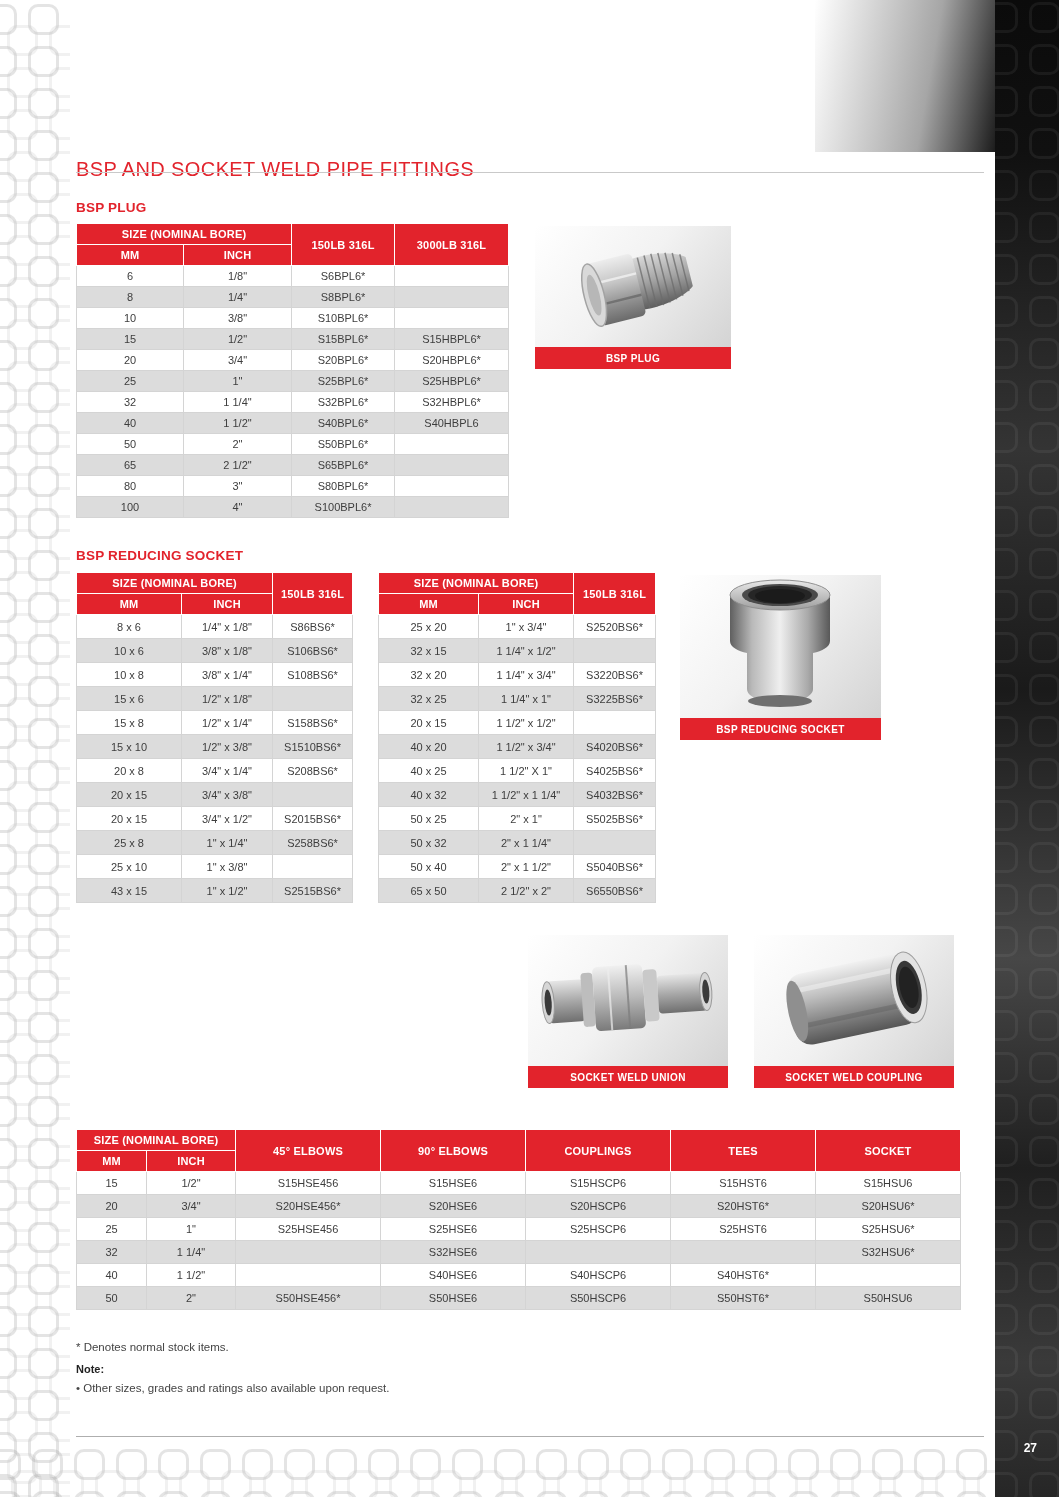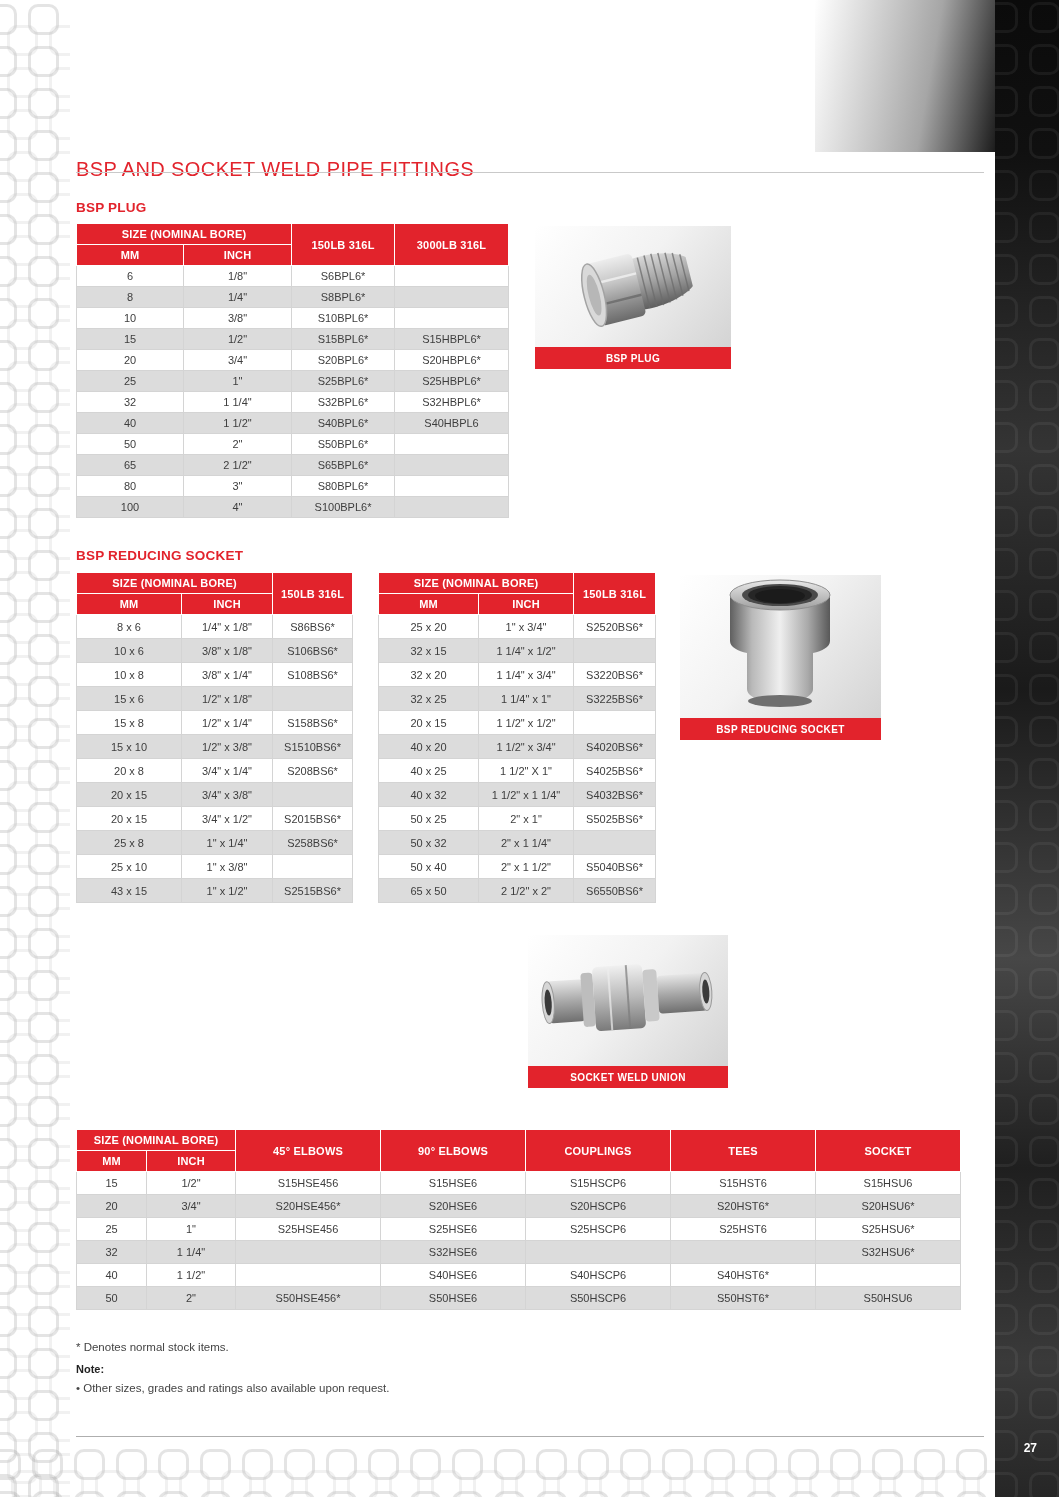--- a/index.html
+++ b/index.html
@@ -743,20 +743,35 @@
         <line x1="0" y1="-32" x2="0" y2="32" stroke="#7c7c7c" stroke-width="2" opacity="0.7"></line>
         <rect x="16" y="-26" width="14" height="52" rx="4" fill="#c9c9c9"></rect>
         <rect x="30" y="-19" width="48" height="38" rx="4" fill="url(#unA)"></rect>
         <ellipse cx="78" cy="0" rx="6" ry="19" fill="#d6d6d6" stroke="#9a9a9a"></ellipse>
         <ellipse cx="78" cy="0" rx="3.5" ry="12" fill="#3a3a3a"></ellipse>
       </g>
     </svg>
     <figcaption class="photo-label">SOCKET WELD UNION</figcaption>
   </figure>
 
+  <figure class="photo" style="left:754px; top:935px; width:200px; height:153px">
+    <svg width="200" height="131" viewBox="0 0 200 131">
+      <g transform="translate(100,64) rotate(-12)">
+        <rect x="-64" y="-36" width="126" height="72" rx="16" fill="url(#cpA)"></rect>
+        <path d="M-60,-20 L44,-20" stroke="#f5f5f5" stroke-width="5" opacity="0.5"></path>
+        <path d="M-60,16 L44,16" stroke="#5c5c5c" stroke-width="5" opacity="0.4"></path>
+        <ellipse cx="-58" cy="0" rx="9" ry="31" fill="#8f8f8f"></ellipse>
+        <ellipse cx="56" cy="0" rx="17" ry="36" fill="#e2e2e2"></ellipse>
+        <ellipse cx="56" cy="0" rx="17" ry="36" fill="none" stroke="#9c9c9c"></ellipse>
+        <ellipse cx="56" cy="0" rx="12" ry="27" fill="#383838"></ellipse>
+        <ellipse cx="56" cy="0" rx="9" ry="21" fill="#222222"></ellipse>
+      </g>
+    </svg>
+    <figcaption class="photo-label">SOCKET WELD COUPLING</figcaption>
+  </figure>
 
   <h2 class="section-title" style="left:76px; top:1169px">SOCKET WELD 316 3000LB</h2>
 
   <table class="tbl sw" style="left:76px; top:1129px; width:884px">
     <colgroup>
       <col style="width:70px">
         <col style="width:89px">
       <col style="width:145px">
         <col style="width:145px">
         <col style="width:145px">

